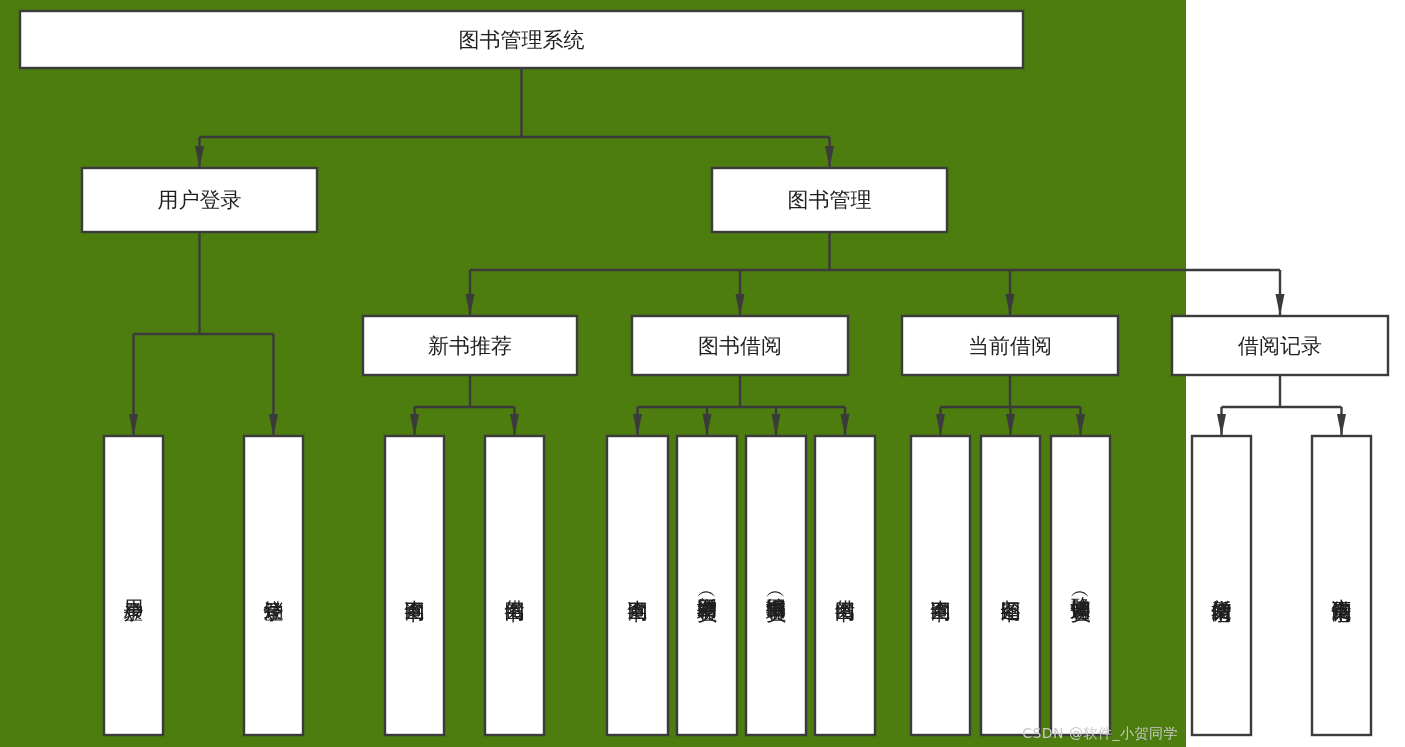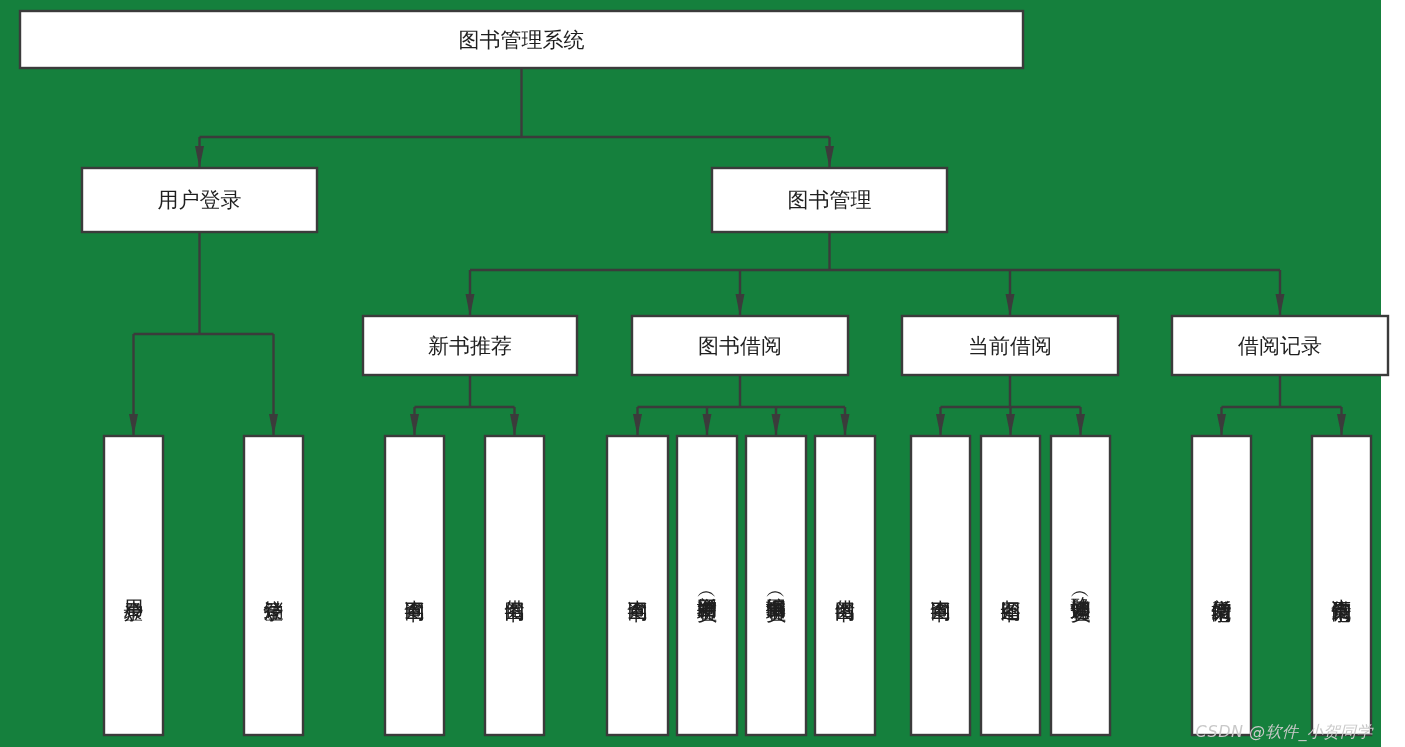--- a/index.html
+++ b/index.html
@@ -9,23 +9,23 @@
     background: #ffffff;
   }
   body {
     width: 1405px;
     height: 747px;
     font-family: "DejaVu Sans", "Liberation Sans", sans-serif;
     overflow: hidden;
   }
   #diagram-root {
     position: relative;
-    width: 1381px;
+    width: 1186px;
     height: 747px;
-    background: #15803d;
+    background: #4d7c0f;
   }
   svg.diagram-canvas {
     position: absolute;
     left: 0;
     top: 0;
     width: 1405px;
     height: 747px;
     display: block;
   }
   .node-box {
@@ -65,26 +65,25 @@
     justify-content: center;
     text-align: center;
     white-space: nowrap;
     pointer-events: none;
   }
   .watermark {
     position: absolute;
     right: 8px;
     bottom: 4px;
     font-family: "DejaVu Sans", "Liberation Sans", sans-serif;
-    font-size: 16px;
+    font-size: 14px;
     color: #c9c9c9;
     letter-spacing: 0.5px;
     white-space: nowrap;
     user-select: none;
-    font-style: italic;
   }
 </style>
 </head>
 <body>
 
 <div id="diagram-root">
 
   <svg class="diagram-canvas" viewBox="0 0 1405 747">
     <g id="connectors-layer">
         <path d="M 521.5 68 L 521.5 137" class="connector-line"></path>

